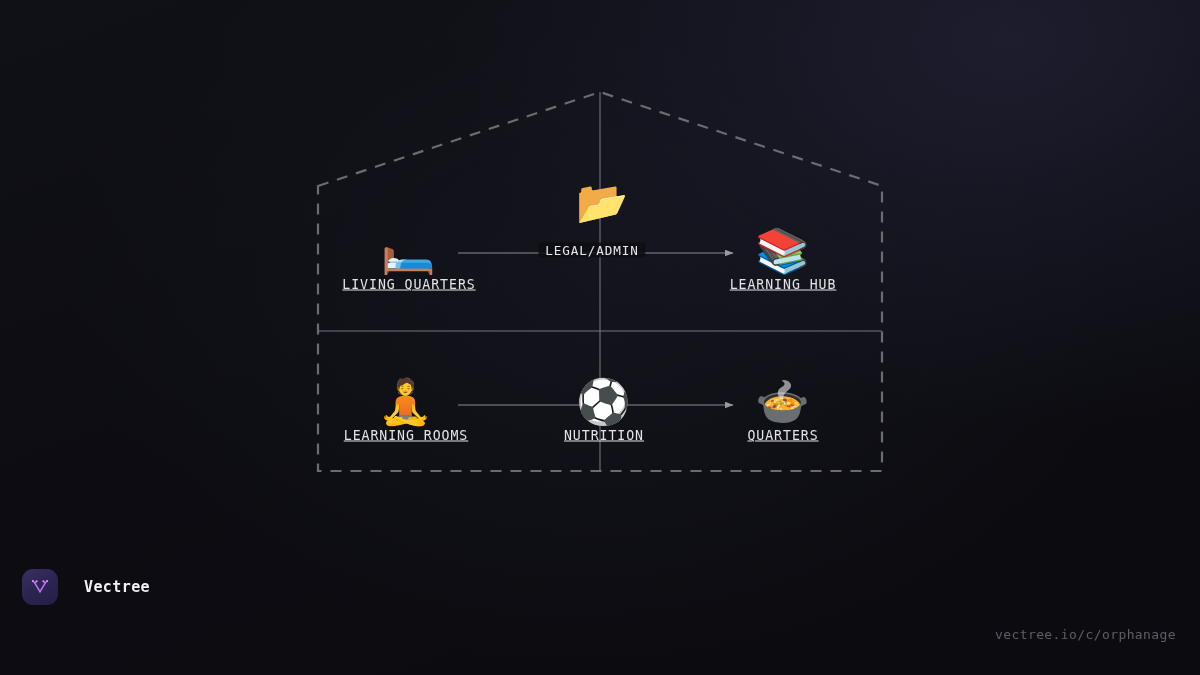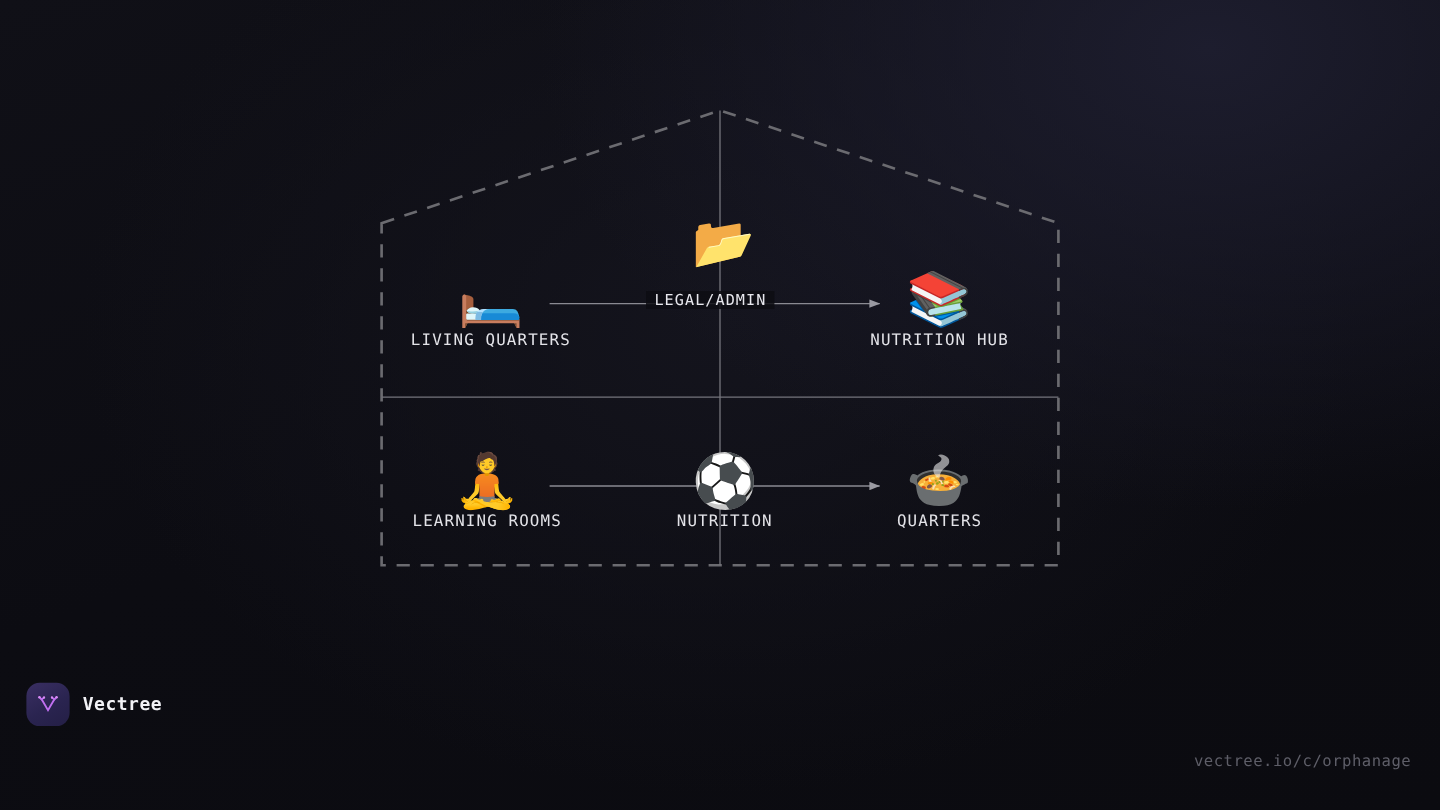--- a/index.html
+++ b/index.html
@@ -61,20 +61,21 @@
     justify-content:center;
     font-family:"DejaVu Sans", sans-serif;
     user-select:none;
   }
   .node-label {
     font-family:"DejaVu Sans Mono", monospace;
     font-size:13.2px;
     letter-spacing:.95px;
     color:#e3e3e8;
     white-space:nowrap;
+    text-decoration:underline;
   }
 
   
   .center-icon {
     position:absolute;
     transform:translate(-50%,-50%);
     font-size:42px;
     line-height:1;
     font-family:"DejaVu Sans", sans-serif;
     user-select:none;
@@ -96,21 +97,21 @@
 
   
   #footer {
     position:absolute;
     left:0; right:0; bottom:0;
     height:118px;
   }
   #brand-row {
     position:absolute;
     left:22px; top:12px;
-    display:flex; align-items:center; gap:11px;
+    display:flex; align-items:center; gap:26px;
   }
   #brand-logo {
     width:36px; height:36px;
     border-radius:11px;
     background:linear-gradient(150deg,#3a2f63 0%,#2a2450 55%,#241f46 100%);
     display:flex; align-items:center; justify-content:center;
     flex:0 0 auto;
   }
   #brand-name {
     font-family:"DejaVu Sans Mono", monospace;
@@ -167,21 +168,21 @@
 
     <div class="edge-label" style="left:592px; top:250px;">LEGAL/ADMIN</div>
 
     <div class="node" style="left:409px; top:258px;">
       <div class="node-icon">🛏️</div>
       <div class="node-label">LIVING QUARTERS</div>
     </div>
 
     <div class="node" style="left:783px; top:258px;">
       <div class="node-icon">📚</div>
-      <div class="node-label">NUTRITION HUB</div>
+      <div class="node-label">LEARNING HUB</div>
     </div>
 
     <div class="node" style="left:406px; top:409px;">
       <div class="node-icon">🧘</div>
       <div class="node-label">LEARNING ROOMS</div>
     </div>
 
     <div class="node" style="left:604px; top:409px;">
       <div class="node-icon">⚽</div>
       <div class="node-label">NUTRITION</div>

